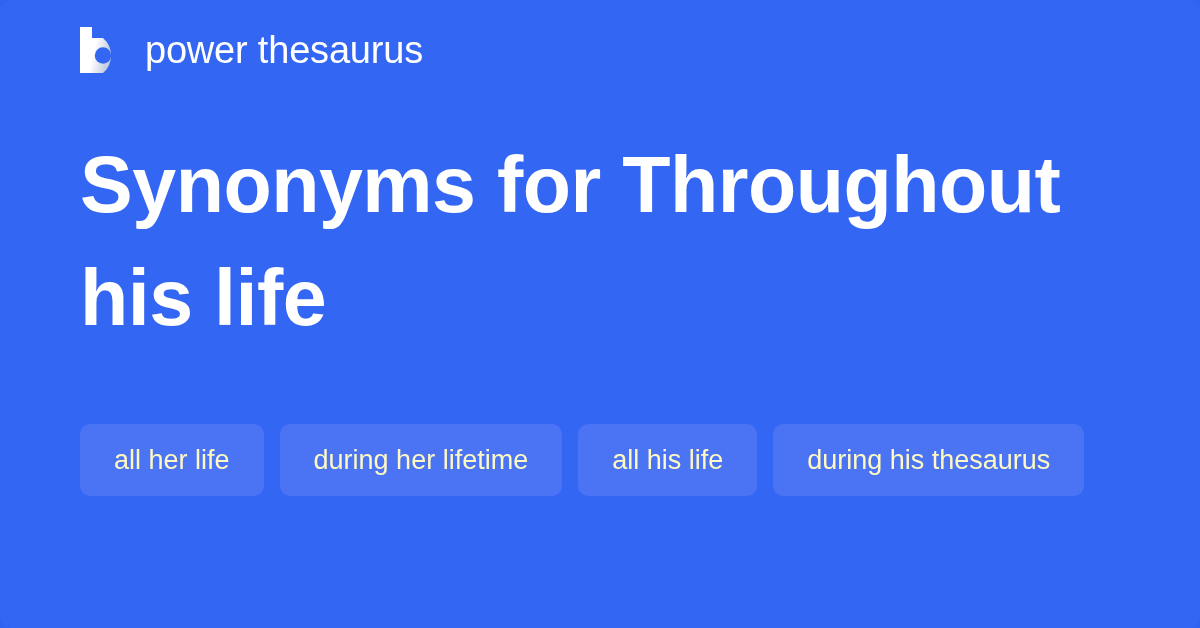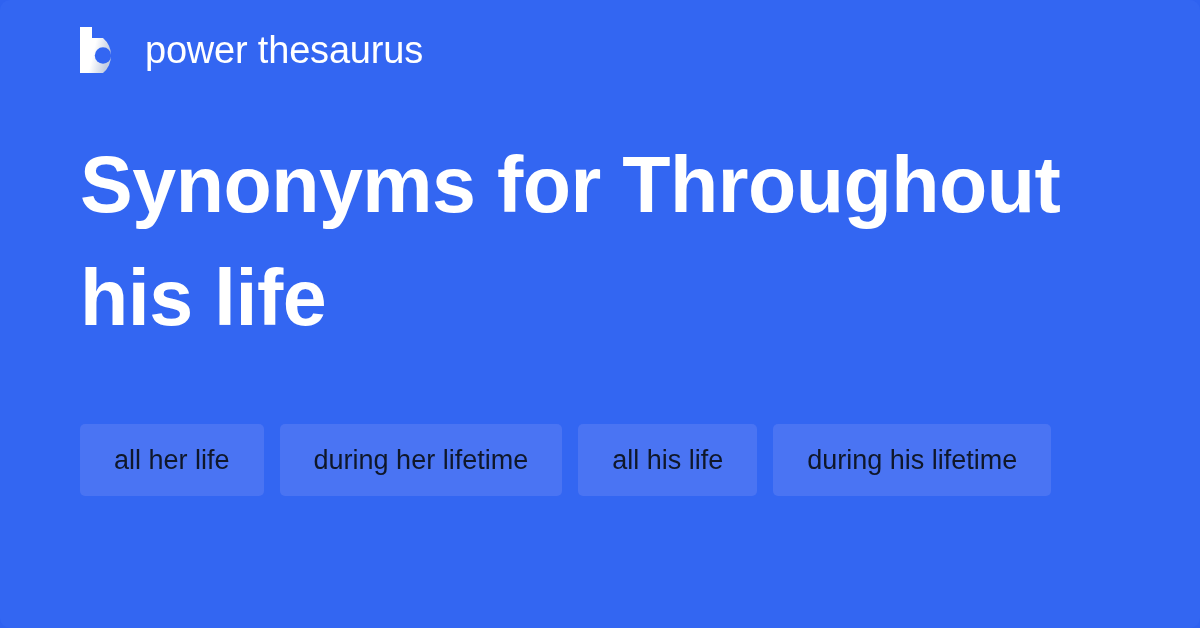--- a/index.html
+++ b/index.html
@@ -74,27 +74,27 @@
     align-content: flex-start;
   }
   .chip {
     box-sizing: border-box;
     height: 72px;
     padding: 4px 34px;
     display: flex;
     align-items: center;
     justify-content: center;
     background: #4a74f3;
-    color: #0f172a;
+    color: #fef9c3;
     font-size: 27px;
     line-height: 1;
     font-weight: 400;
     white-space: nowrap;
     border: 0;
-    border-radius: 5px;
+    border-radius: 10px;
   }
 </style>
 </head>
 <body>
 
 <div class="page">
 
   <div class="brand">
     <svg class="brand-mark" viewBox="0 0 46 46" aria-hidden="true">
       <defs>
@@ -109,16 +109,16 @@
     </svg>
     <span class="brand-name">power thesaurus</span>
   </div>
 
   <h1 class="title">Synonyms for Throughout his life</h1>
 
   <div class="chips">
     <span class="chip">all her life</span>
     <span class="chip">during her lifetime</span>
     <span class="chip">all his life</span>
-    <span class="chip">during his lifetime</span>
+    <span class="chip">during his thesaurus</span>
   </div>
 
 </div>
 
 </body></html>

